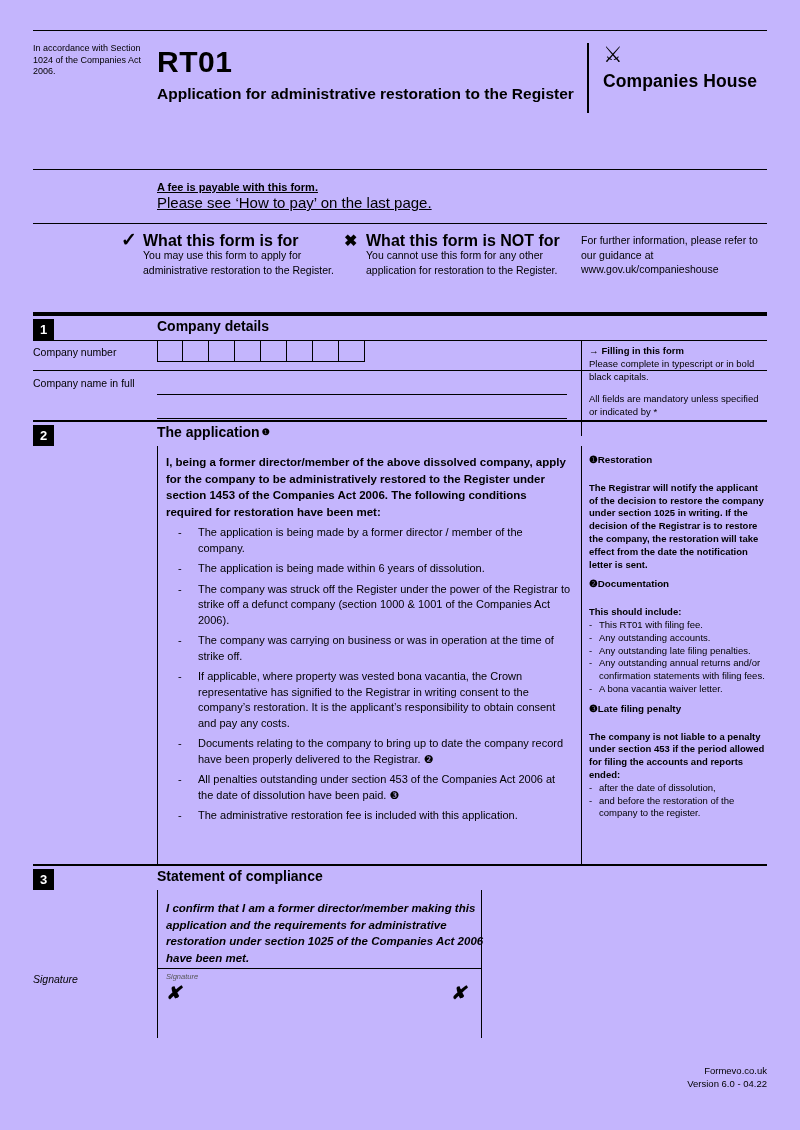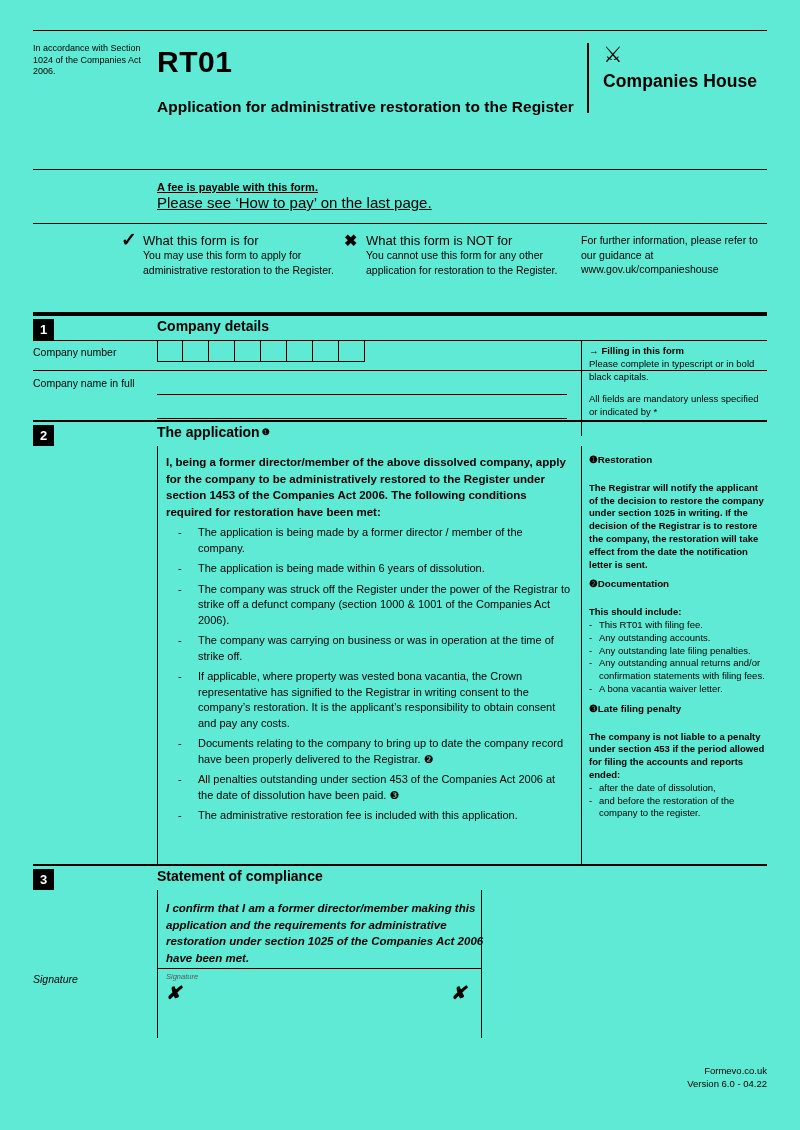--- a/index.html
+++ b/index.html
@@ -9,21 +9,21 @@
     height: 1130px;
     background: #ffffff;
     font-family: "Liberation Sans", sans-serif;
     color: #000000;
     position: relative;
   }
   .page {
     position: absolute;
     left: 0; top: 0;
     width: 800px; height: 1130px;
-    background: #5eead4;
+    background: #c4b5fd;
   }
   .sheet {
     position: absolute;
     left: 33px; top: 30px;
     width: 734px;
     height: 1060px;
   }
 
   
   .header {
@@ -42,21 +42,21 @@
   }
   .formcode {
     position: absolute;
     left: 124px; top: 14px;
     font-size: 30px;
     font-weight: bold;
     letter-spacing: 0.5px;
   }
   .formtitle {
     position: absolute;
-    left: 124px; top: 65px;
+    left: 124px; top: 52px;
     width: 430px;
     font-size: 15.5px;
     font-weight: bold;
     line-height: 22px;
   }
   .ch-block {
     position: absolute;
     right: 0; top: 12px;
     width: 180px;
     height: 70px;
@@ -118,21 +118,21 @@
     line-height: 19px;
     font-weight: bold;
   }
   .xmark {
     position: absolute;
     left: -22px; top: -2px;
     font-size: 16px;
     line-height: 19px;
     font-weight: bold;
   }
-  .col-head { font-size: 13px; font-weight: normal; line-height: 15px; }
+  .col-head { font-size: 16px; font-weight: bold; line-height: 15px; }
   .col-body { font-size: 10.5px; line-height: 14.5px; }
 
   
   .secbar {
     position: relative;
     border-top: 2px solid #000;
     height: 26px;
   }
   .secnum {
     position: absolute;

